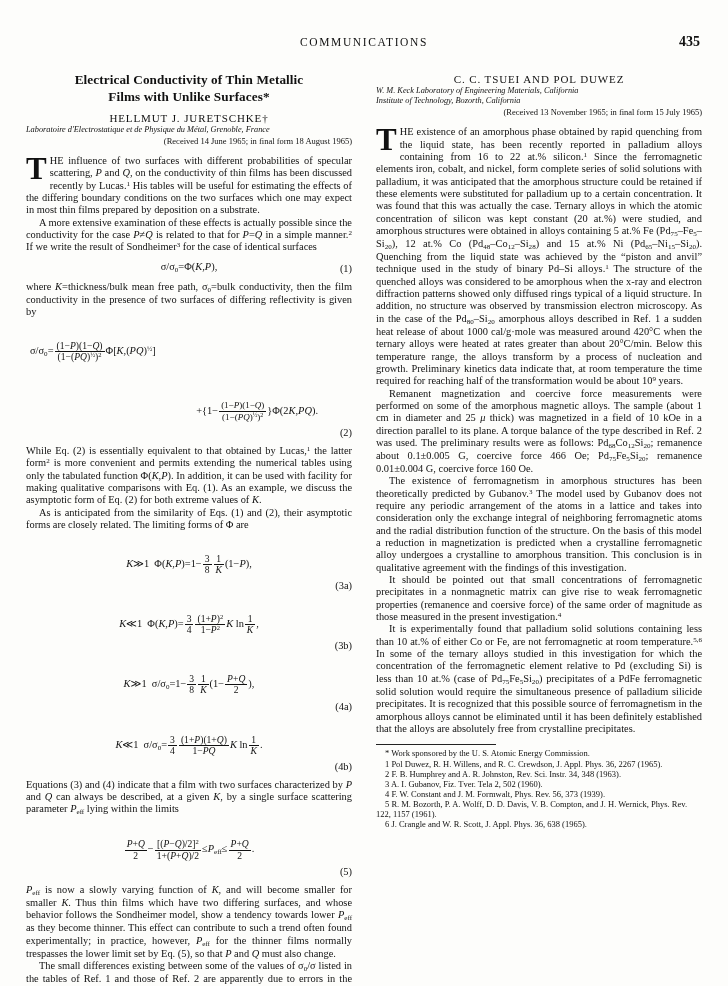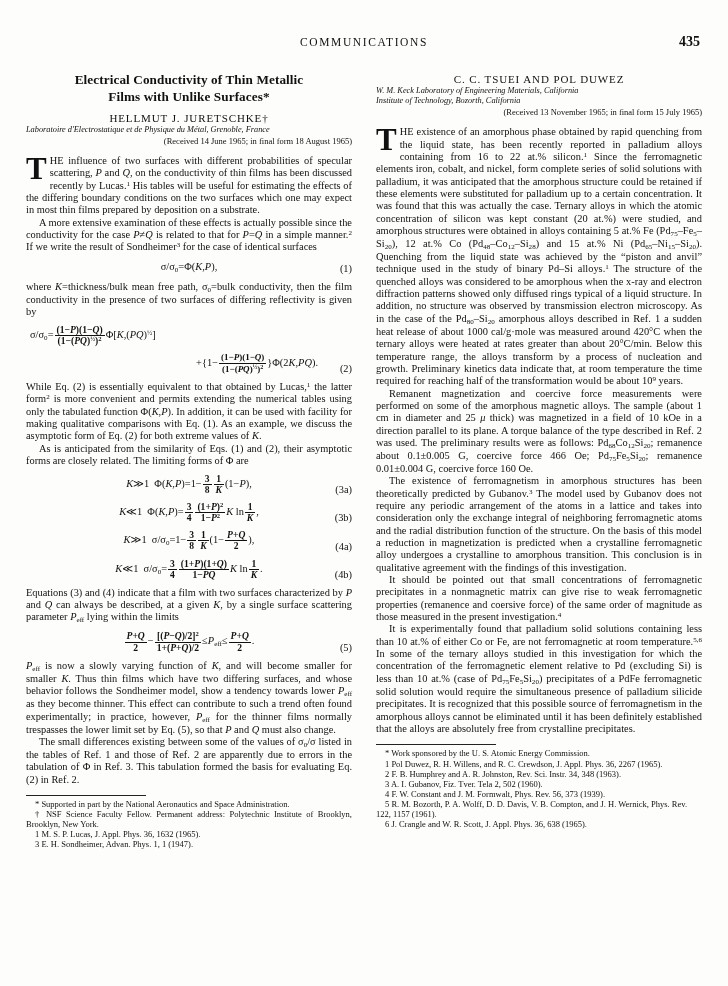--- a/index.html
+++ b/index.html
@@ -128,23 +128,22 @@
     bottom: 0;
     font-size: 10.4px;
   }
   .eq.left { text-align: left; padding-left: 4px; }
   .eq.indent2 { text-align: right; padding-right: 34px; }
 
   .frac {
     display: inline-block;
     vertical-align: middle;
     text-align: center;
-    margin: 0 1px;
+    margin: 16px 1px;
     line-height: 1.05;
-    font-weight: bold;
   }
   .frac .num { display: block; border-bottom: 1px solid #111; padding: 0 2px; font-size: 9.6px; }
   .frac .den { display: block; padding: 0 2px; font-size: 9.6px; }
   .frac.sm .num, .frac.sm .den { font-size: 9px; }
 
   i.it { font-style: italic; }
   sub { font-size: 68%; vertical-align: -0.25em; }
   sup { font-size: 68%; vertical-align: 0.42em; }
 
   

